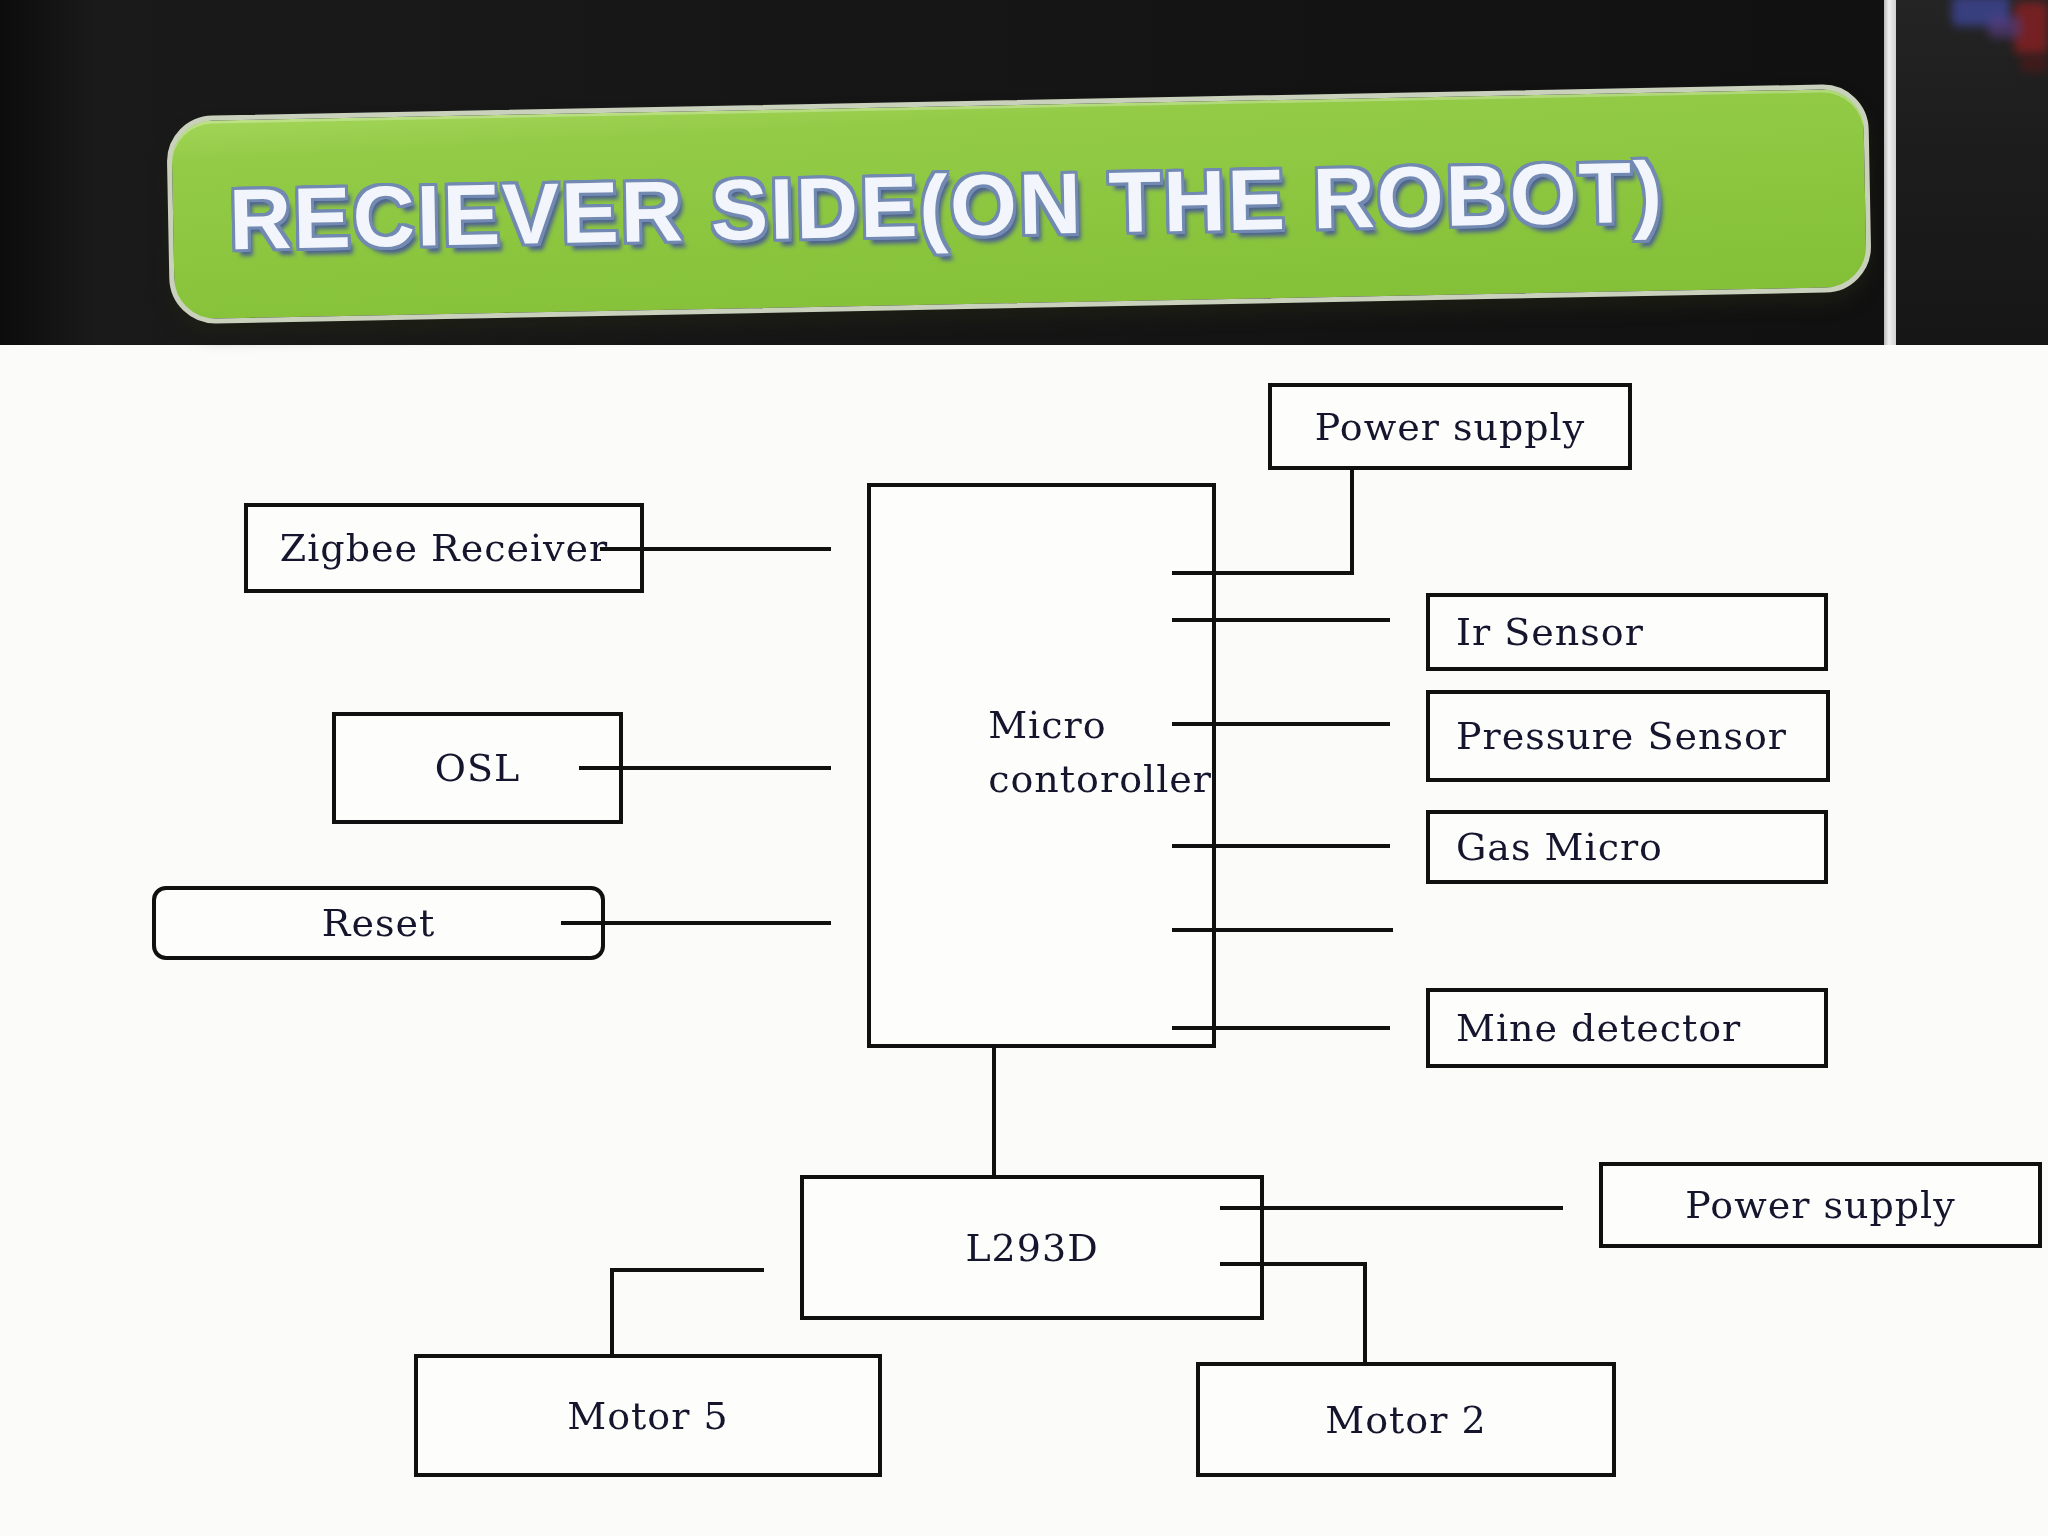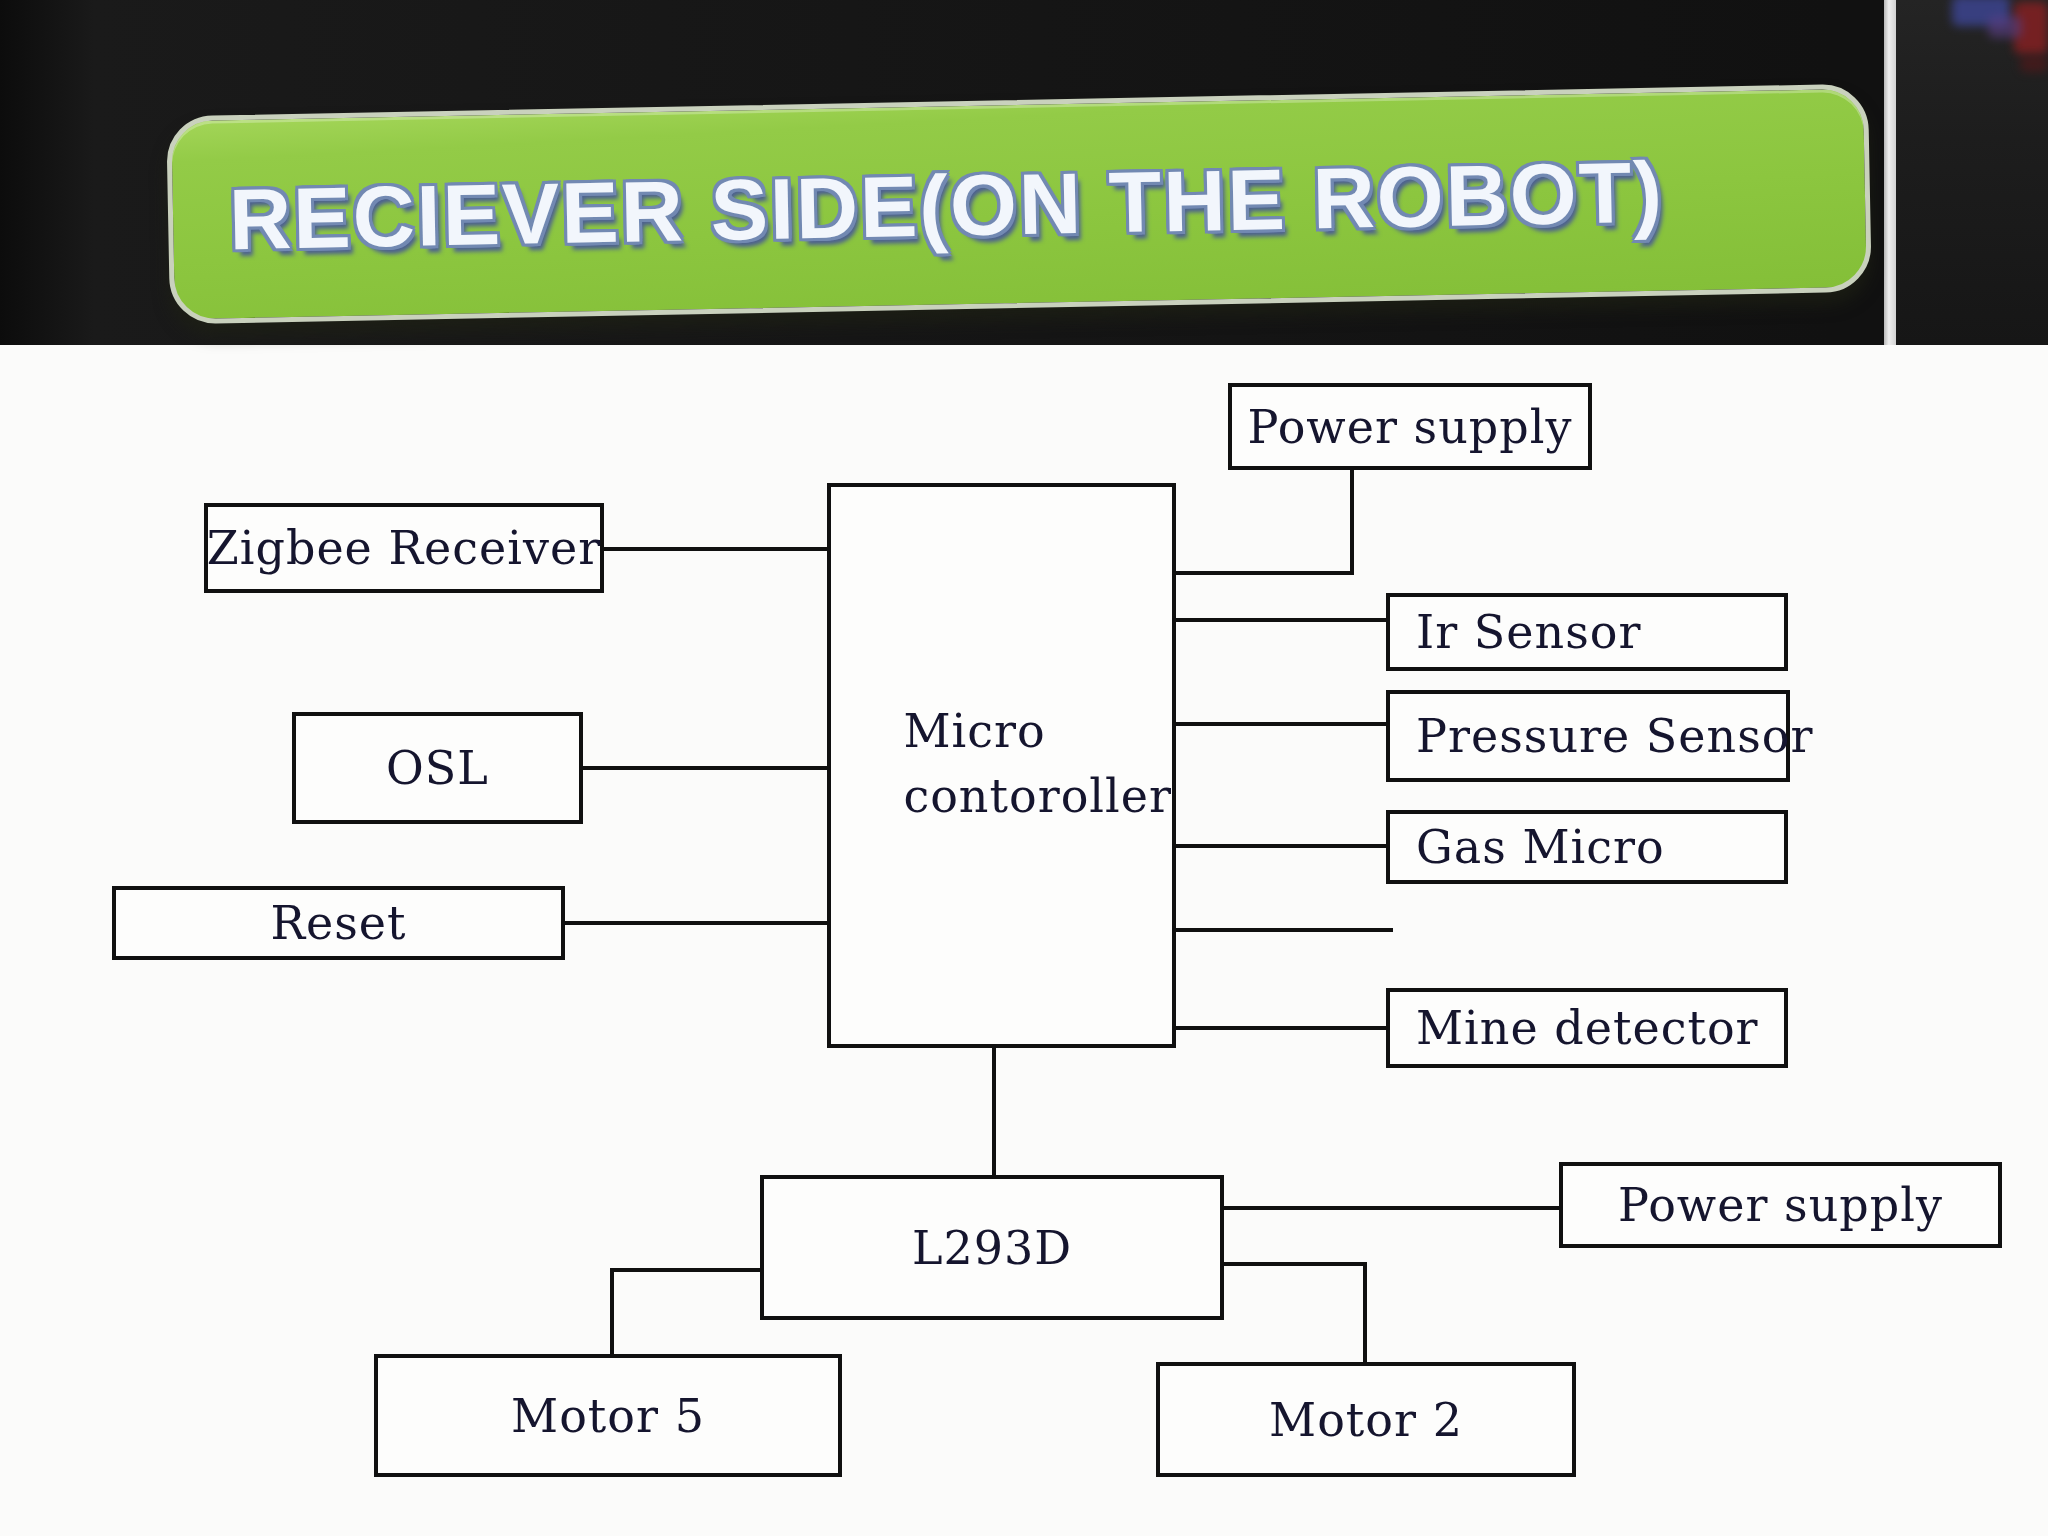--- a/index.html
+++ b/index.html
@@ -54,22 +54,23 @@
        0   -3px 0 #7289b2, 0    3px 0 #7289b2,
        5px  7px 4px #4d6190;
   }
   
   .node{
     position:absolute;
     box-sizing:border-box;
     border:4px solid #101010;
     background:#fdfdfc;
     display:flex;align-items:center;justify-content:center;
-    font-size:46px;color:#15152e;letter-spacing:1px;
+    font-size:38px;color:#15152e;letter-spacing:1px;
     white-space:nowrap;
+    margin-left:40px;
   }
   .node.left-text{justify-content:flex-start;padding-left:26px;}
   #node-micro{
     align-items:flex-start;justify-content:flex-end;
     padding:212px 0 0 74px;
     line-height:1.42;white-space:normal;
   }
   .edge{position:absolute;background:#101010;}
 </style>
 </head>
@@ -118,21 +119,21 @@
 
 
   <div class="node left-text" style="left:1386px;top:988px;width:402px;height:80px;">
     <span>Mine detector</span>
   </div>
 
   <div class="node" style="left:292px;top:712px;width:291px;height:112px;">
     <span>OSL</span>
   </div>
 
-  <div class="node" style="left:112px;top:886px;width:453px;height:74px;">
+  <div class="node" style="left:112px;top:886px;width:453px;height:74px;border-radius:14px;">
     <span>Reset</span>
   </div>
 
   <div class="node" style="left:760px;top:1175px;width:464px;height:145px;">
     <span>L293D</span>
   </div>
 
   <div class="node" style="left:1559px;top:1162px;width:443px;height:86px;">
     <span>Power supply</span>
   </div>

